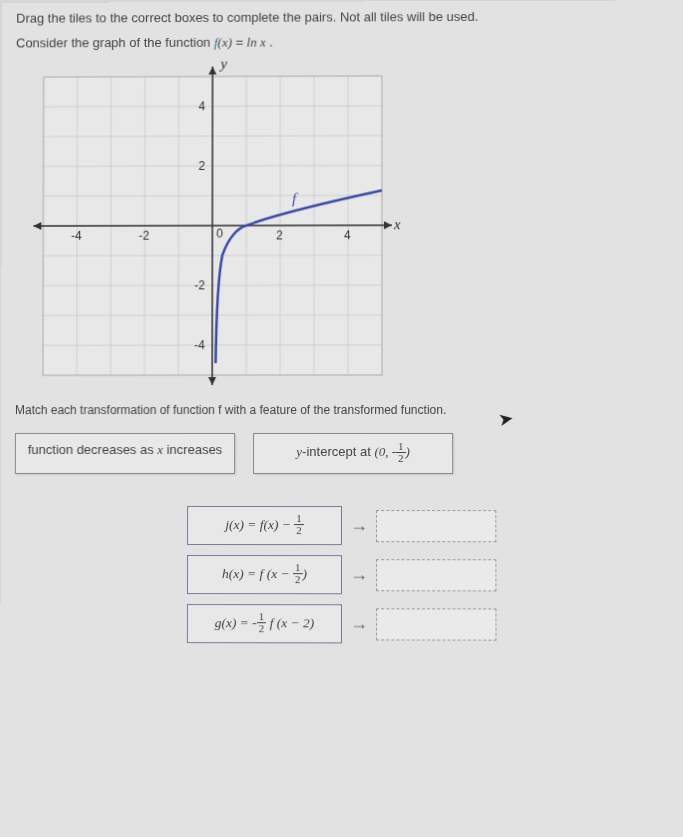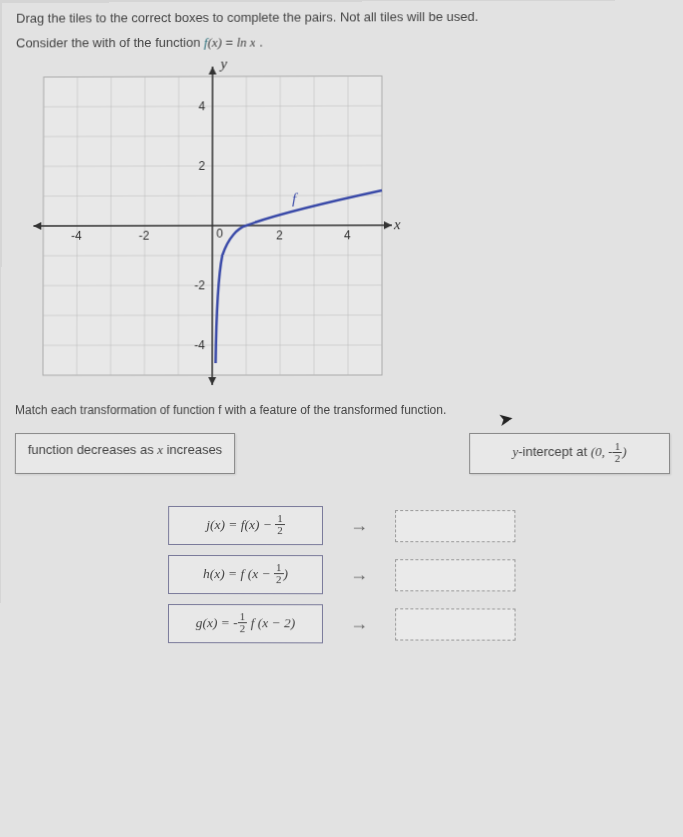--- a/index.html
+++ b/index.html
@@ -39,21 +39,21 @@
 }
 .graph-svg { width: 100%; height: 100%; }
 .match-text {
   font-size: 12px;
   color: #444;
   margin: 6px 0 16px 0;
 }
 .tiles-row {
   display: flex;
   gap: 18px;
-  justify-content: space-between;
+  justify-content: flex-start;
   margin-bottom: 10px;
 }
 .tile {
   border: 1px solid #888;
   background: #e8e8e8;
   padding: 8px 12px;
   font-size: 13px;
   color: #444;
   text-align: center;
   min-width: 200px;
@@ -63,21 +63,21 @@
 .pairs {
   margin-top: 22px;
   display: flex;
   flex-direction: column;
   gap: 10px;
   align-items: center;
 }
 .pair-row {
   display: flex;
   align-items: center;
-  gap: 21px;
+  gap: 2px;
 }
 .func-box {
   border: 1px solid #7a7a9a;
   background: #e8e8e8;
   padding: 7px 10px;
   font-size: 13.5px;
   color: #444;
   font-family: 'Times New Roman', serif;
   font-style: italic;
   min-width: 155px;
@@ -116,21 +116,21 @@
 .frac .n { display: block; border-bottom: 1px solid #444; padding: 0 2px; }
 .frac .d { display: block; padding: 0 2px; }
 .teal { color: #2a6e7a; }
 </style>
 </head>
 <body>
 
 <div class="page">
   <div class="instruction">Drag the tiles to the correct boxes to complete the pairs. Not all tiles will be used.</div>
   <div class="prompt">
-    <span>Consider the with of the function </span><span class="math-i teal">f</span><span class="math-i">(x)</span> = <span class="math-i">ln x</span> .
+    <span>Consider the graph of the function </span><span class="math-i teal">f</span><span class="math-i">(x)</span> = <span class="math-i">ln x</span> .
   </div>
 
   <div class="graph-wrap">
     <svg class="graph-svg" viewBox="0 0 380 340">
       <rect x="20" y="20" width="340" height="300" fill="#e8e8e8" stroke="#aaa" stroke-width="1"></rect>
       <g stroke="#bbb" stroke-width="0.5">
         <line x1="20" y1="50" x2="360" y2="50"></line>
           <line x1="20" y1="80" x2="360" y2="80"></line>
         <line x1="20" y1="110" x2="360" y2="110"></line>
           <line x1="20" y1="140" x2="360" y2="140"></line>

